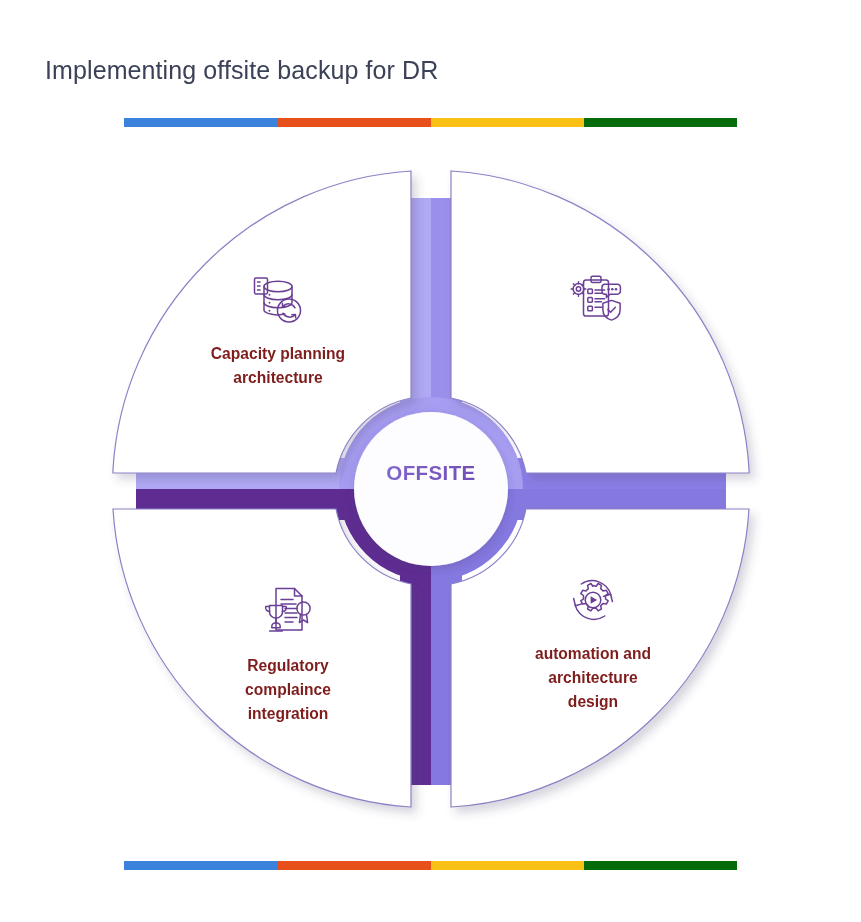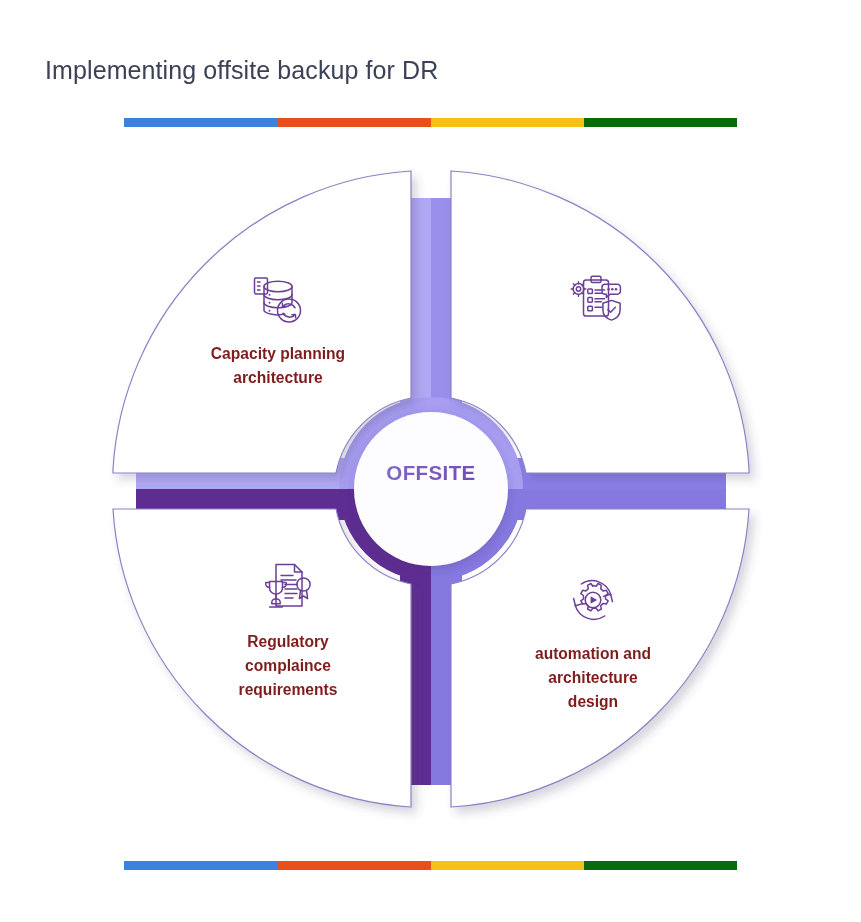--- a/index.html
+++ b/index.html
@@ -83,21 +83,21 @@
   .quad-content .label {
     font-size: 15.6px;
     line-height: 1.55;
     color: #7f1d1d;
     font-family: "Liberation Sans", sans-serif;
     font-weight: 700;
   }
 
   #quad-tl { left: 63px;  top: 104px; }
   #quad-tr { left: 382px; top: 104px; }
-  #quad-bl { left: 73px;  top: 392px; }
+  #quad-bl { left: 73px;  top: 416px; }
   #quad-br { left: 378px; top: 404px; }
 
   
   .hub-text {
     position: absolute;
     left: 221px;
     top: 291px;
     width: 200px;
     text-align: center;
     font-size: 20.5px;
@@ -314,21 +314,21 @@
           <path d="M9.5 22.4 h-3.6 a3.6 3.6 0 0 0 3.8 5"></path>
           <path d="M22.5 22.4 h3.6 a3.6 3.6 0 0 1 -3.8 5"></path>
           <line x1="16" y1="34.2" x2="16" y2="39"></line>
           <path d="M11.8 43.8 h8.4 v-1.4 a3.4 3.4 0 0 0 -3.4 -3.4 h-1.6 a3.4 3.4 0 0 0 -3.4 3.4 z"></path>
           <line x1="9.6" y1="47" x2="22.4" y2="47"></line>
         </svg>
       </span>
       <div class="label">
         <span>Regulatory</span><br>
         <span>complaince</span><br>
-        <span>requirements</span>
+        <span>integration</span>
       </div>
     </div>
 
     <div class="quad-content" id="quad-br">
       <span class="icon-wrap">
         <svg viewBox="0 0 56 56" width="56" height="56" fill="none" stroke="#6b3f96" stroke-width="1.5" stroke-linecap="round" stroke-linejoin="round">
 
           <path d="M10.2 33.4 a19.5 19.5 0 0 0 29.5 10.6"></path>
           <polyline points="8.6,26.4 10.4,33.8 17.6,31.6"></polyline>
           <path d="M45.8 22.6 a19.5 19.5 0 0 0 -29.5 -10.6"></path>

